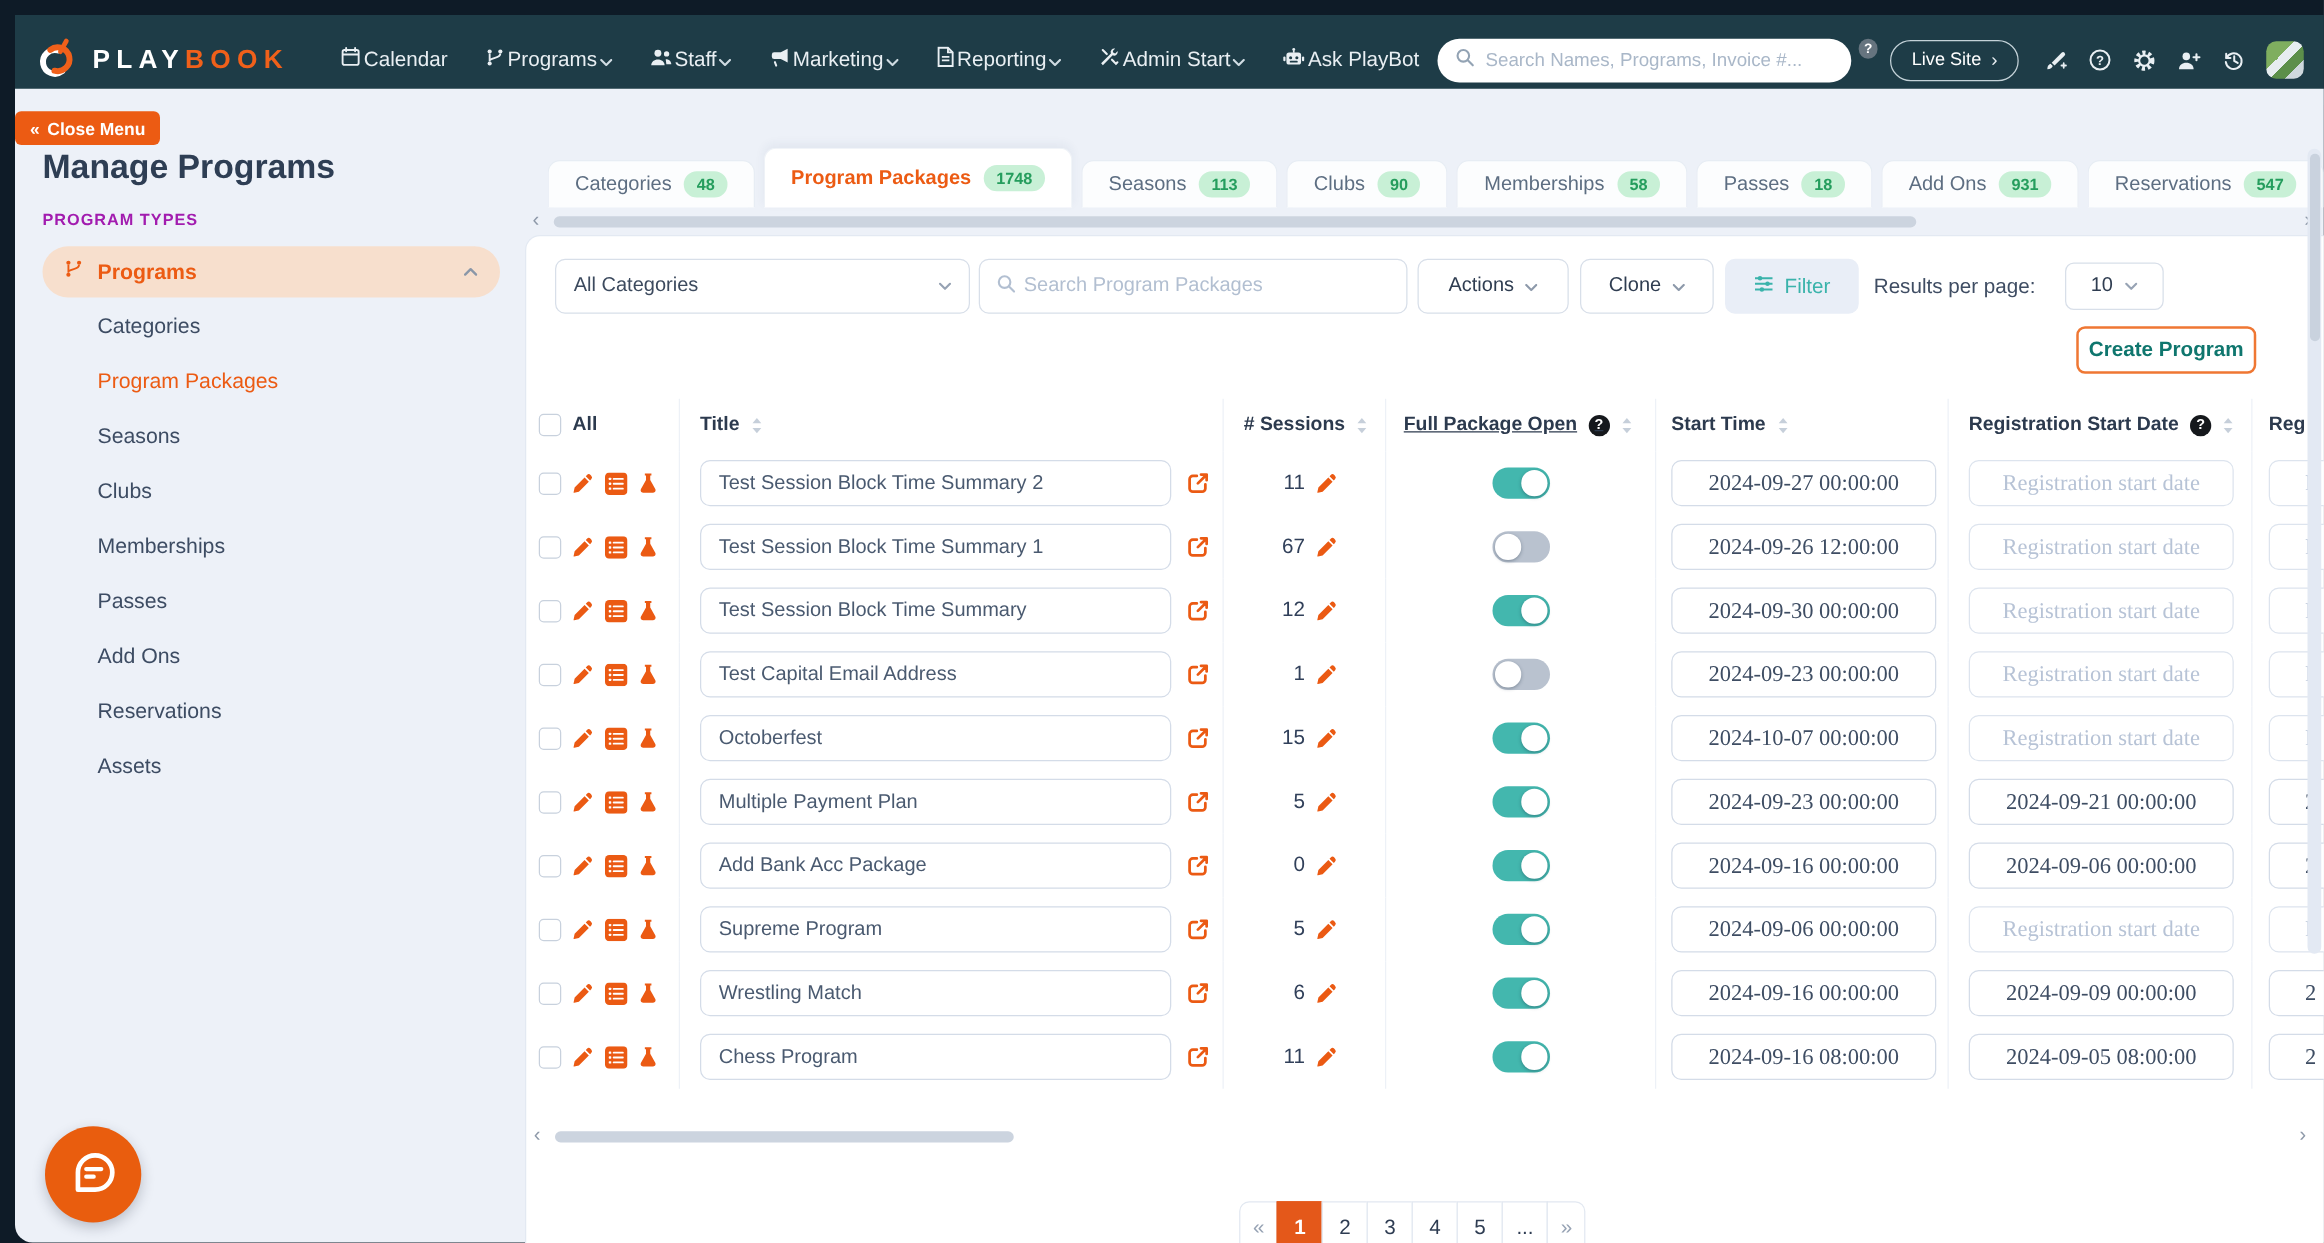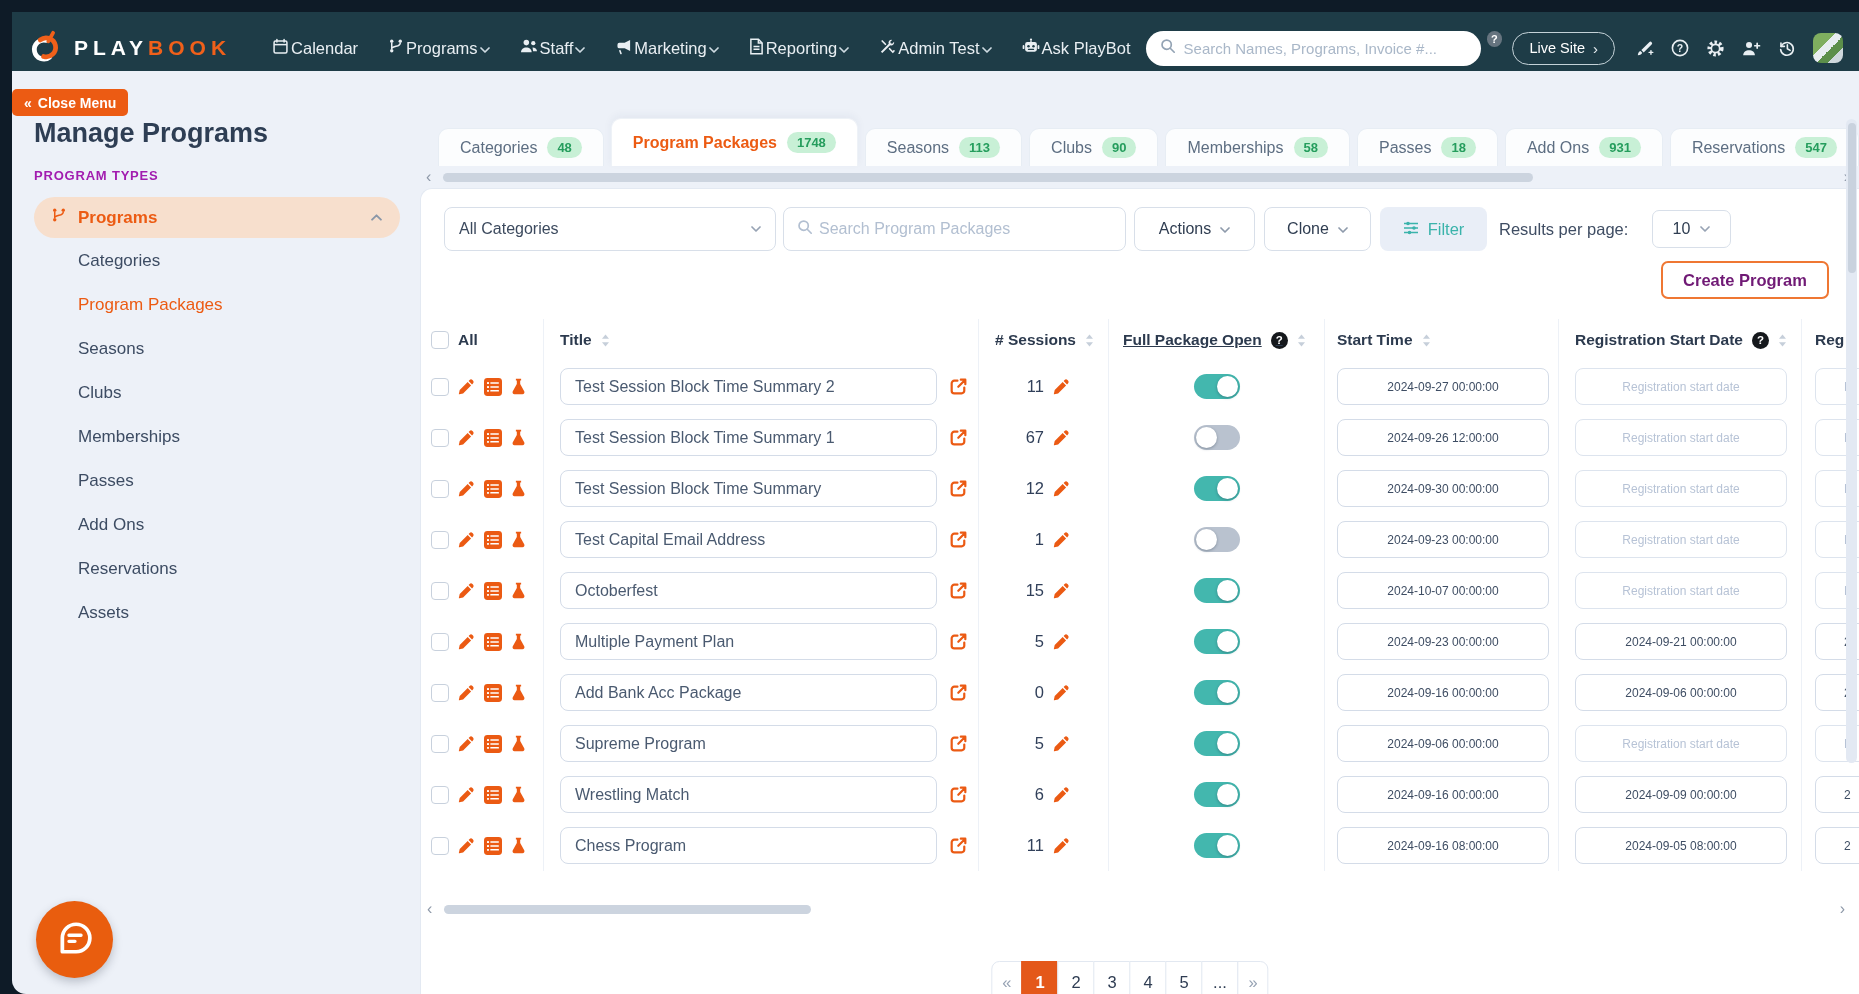--- a/index.html
+++ b/index.html
@@ -94,22 +94,22 @@
   .btn .chev { color:#8e9aab; display:flex; margin-top:2px; }
   .btn-actions { left:713px; width:121px; }
   .btn-clone   { left:843px; width:107px; }
   .btn-filter  { left:959px; width:107px; border:none; background:#e9eef7; color:#3ab3ab; font-size:16.5px; }
   .rpp-label { position:absolute; left:1078px; top:18px; height:44px; display:flex; align-items:center;
          font-size:16.5px; color:#3f4d63; }
   .rpp-select { position:absolute; left:1231px; top:21px; width:79px; height:38px; border:1px solid #d8dfe9;
          border-radius:7px; display:flex; align-items:center; justify-content:center; gap:10px;
          font-size:16px; color:#2f3d51; cursor:pointer; background:#fff; }
   .rpp-select .chev { color:#97a3b4; display:flex; }
-  .create-btn { position:absolute; left:1240px; top:72px; width:168px; height:38px; background:#fff;
-         border:2px solid #ef7733; border-radius:7px; color:#701a75; font-size:16.5px; font-weight:bold;
+  .create-btn { position:absolute; left:1240px; top:72px; width:144px; height:38px; background:#fff;
+         border:2px solid #ef7733; border-radius:7px; color:#0f766e; font-size:16.5px; font-weight:bold;
          cursor:pointer; font-family:"Liberation Sans", sans-serif; }
 
   
   .tablegrid { position:absolute; left:0; right:-200px; top:130px;
          display:grid; grid-template-columns:122px 435px 130px 216px 234px 243px 1fr; }
   .cell { display:flex; align-items:center; height:51px; }
   .cell.hd { height:42px; font-size:15.5px; font-weight:bold; color:#2c3a4e; gap:9px; }
   .colb { border-left:1px solid #edf1f7; }
   .c1 { padding-left:10px; gap:9px; }
   .c2 { padding-left:16px; gap:11px; }
@@ -119,22 +119,22 @@
   .c4.hd { justify-content:flex-start; padding-left:14px;text-decoration:underline; }
   .c5 { padding-left:12px; gap:9px; }
   .c6 { padding-left:16px; gap:9px; }
   .c7 { padding-left:13px; }
   .cb { width:18px; height:18px; border:1.5px solid #c8d1dd; border-radius:4px; background:#fff; cursor:pointer; flex:none; }
   .rowicon { display:flex; cursor:pointer; flex:none; }
   .titlebox { width:377px; height:37px; border:1px solid #d4dce8; border-radius:8px; display:flex;
          align-items:center; padding:0 14px; font-size:16px; color:#4a5a70; background:#fff; cursor:text;
          white-space:nowrap; overflow:hidden; }
   .datebox { width:212px; height:37px; border:1px solid #d4dce8; border-radius:8px; display:flex;
-         align-items:center; justify-content:center; font-size:12px; color:#3e4d63; background:#fff;
-         cursor:text; white-space:nowrap; }
+         align-items:center; justify-content:center; font-size:18px; color:#3e4d63; background:#fff;
+         cursor:text; white-space:nowrap;font-family:Liberation Serif, serif; }
   .datebox.ph { color:#b7c3d6; border-color:#dde4ee; }
   .datebox.cut { width:190px; justify-content:flex-start; padding-left:28px; }
   .sess { font-size:16.5px; color:#31405a; }
   .qbadge { width:17px; height:17px; border-radius:50%; background:#15181c; color:#fff; font-size:11.5px;
          font-weight:bold; display:inline-flex; align-items:center; justify-content:center; flex:none; }
   .tg { width:46px; height:25px; border-radius:13px; position:relative; cursor:pointer; flex:none; }
   .tg.on { background:#43b7ae; } .tg.off { background:#b9c2cf; }
   .tg::after { content:""; position:absolute; top:2px; width:21px; height:21px; border-radius:50%;
          background:#fff; box-shadow:0 1px 3px rgba(20,40,60,.35); }
   .tg.on::after { right:2px; } .tg.off::after { left:2px; }
@@ -231,21 +231,21 @@
             <svg viewBox="0 0 10 6" width="10" height="6">
               <path d="M1 1l4 4 4-4" fill="none" stroke="currentColor" stroke-width="1.7" stroke-linecap="round" stroke-linejoin="round"></path>
             </svg>
           </span>
         </div>
         <div class="nav-item">
           <span class="ic"><svg viewBox="0 0 18 18" width="17" height="17">
               <path d="M13.9 2a3.1 3.1 0 0 0-3.6 4.2L2 14.5 3.5 16l8.3-8.3A3.1 3.1 0 0 0 16 4.1l-2 2-1.6-.5-.5-1.6z" fill="currentColor"></path>
               <path d="M3.4 3.2l3.4 3.4M11.2 11.4l3.4 3.4 1.2-1.2" stroke="currentColor" stroke-width="1.8" stroke-linecap="round"></path>
             </svg></span>
-          <span>Admin Test</span>
+          <span>Admin Start</span>
           <span class="chev">
             <svg viewBox="0 0 10 6" width="10" height="6">
               <path d="M1 1l4 4 4-4" fill="none" stroke="currentColor" stroke-width="1.7" stroke-linecap="round" stroke-linejoin="round"></path>
             </svg>
           </span>
         </div>
         <div class="nav-item">
           <span class="ic"><svg viewBox="0 0 20 18" width="18" height="16">
               <circle cx="10" cy="1.8" r="1.3" fill="currentColor"></circle>
               <path d="M10 2.8v2" stroke="currentColor" stroke-width="1.5"></path>

